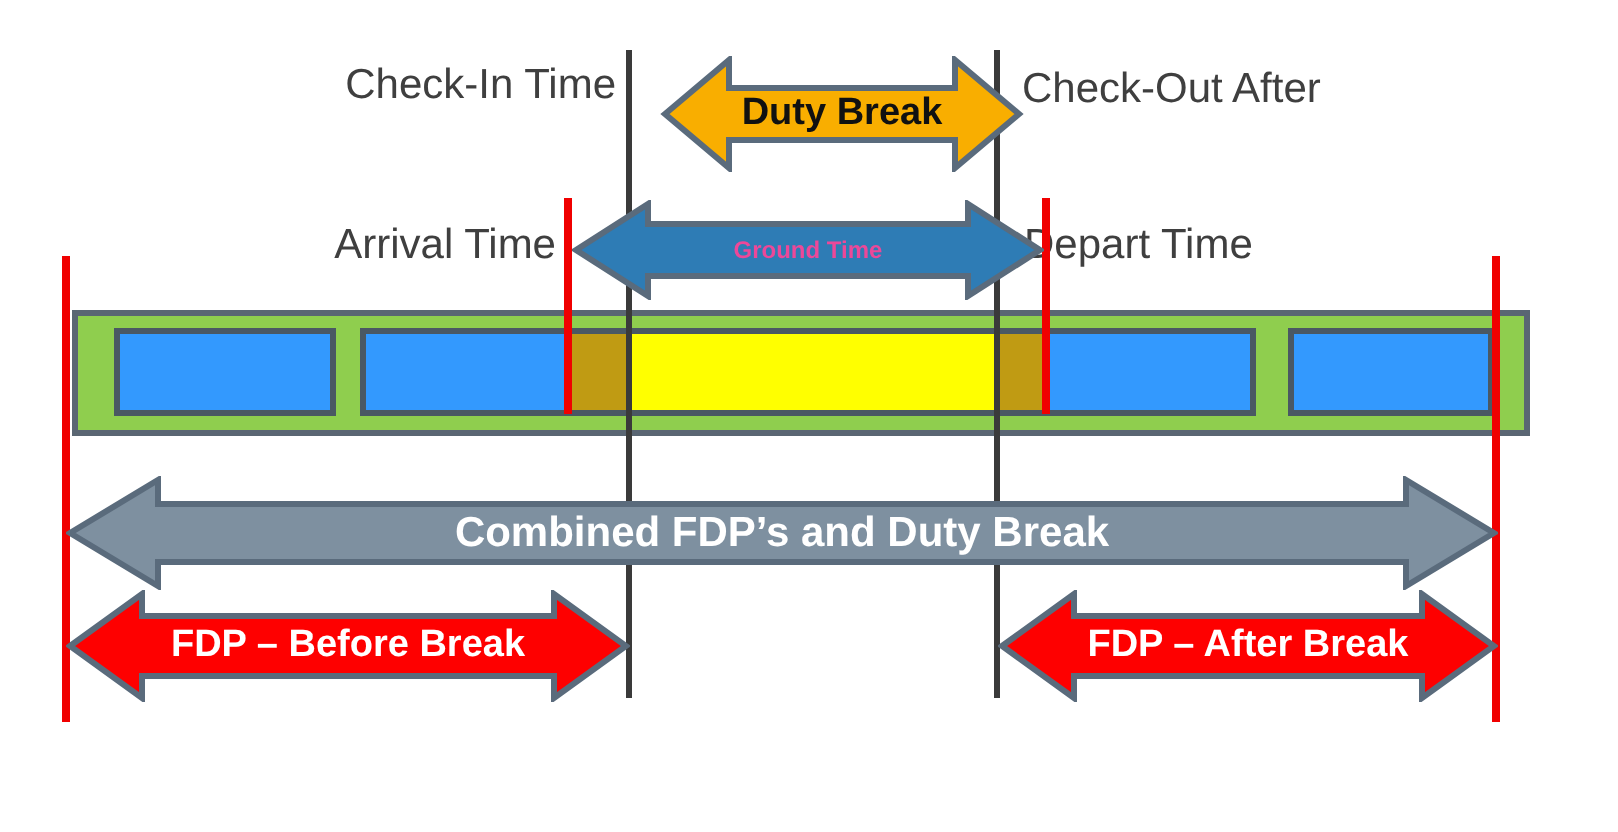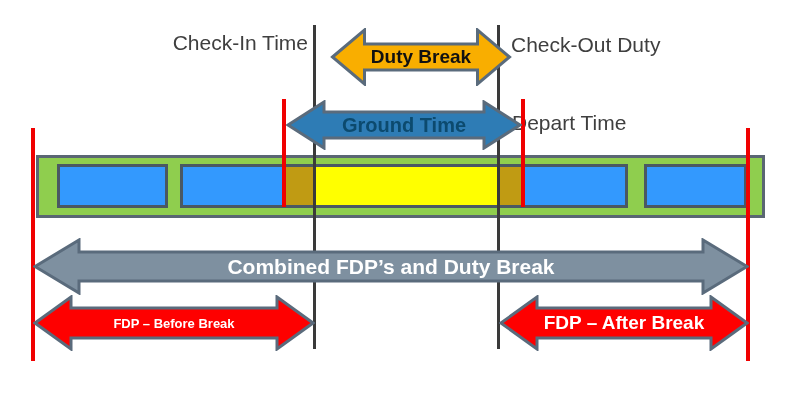--- a/index.html
+++ b/index.html
@@ -40,35 +40,36 @@
 
   
   .arrow{position:absolute;}
   .arrow svg{display:block;width:100%;height:100%;}
   .arrow .alabel{position:absolute;left:0;top:0;right:0;bottom:0;
      display:flex;align-items:center;justify-content:center;
      font-weight:bold;white-space:nowrap;}
   #arr-duty{left:316px;top:28px;width:210px;height:58px;}
   #arr-duty .alabel{color:#111111;font-size:19px;}
   #arr-ground{left:286px;top:100px;width:236px;height:50px;}
-  #arr-ground .alabel{color:#0c4a6e;font-size:20px;}
+  #arr-ground .alabel{color:#ec4899;font-size:12px;}
   #arr-combined{left:33px;top:238px;width:716px;height:57px;}
   #arr-combined .alabel{color:#ffffff;font-size:21px;}
   #arr-fdp-before{left:33px;top:295px;width:282px;height:56px;}
-  #arr-fdp-before .alabel{color:#ffffff;font-size:13px;}
+  #arr-fdp-before .alabel{color:#ffffff;font-size:19px;}
   #arr-fdp-after{left:499px;top:295px;width:250px;height:56px;}
   #arr-fdp-after .alabel{color:#ffffff;font-size:19px;}
 </style>
 </head>
 <body>
 
 <div id="canvas">
 
   <div class="tlabel" id="lbl-checkin">Check-In Time</div>
-  <div class="tlabel" id="lbl-checkout">Check-Out Duty</div>
+  <div class="tlabel" id="lbl-checkout">Check-Out After</div>
+  <div class="tlabel" id="lbl-arrival">Arrival Time</div>
   <div class="tlabel" id="lbl-depart">Depart Time</div>
 
   <div id="bar">
     <div class="block" id="blk-1"></div>
     <div class="block" id="blk-mid">
       <div class="seg blue" id="seg-a"></div>
       <div class="seg olive" id="seg-b"></div>
       <div class="seg yellow" id="seg-c"></div>
       <div class="seg olive" id="seg-d"></div>
       <div class="seg blue" id="seg-e"></div>

